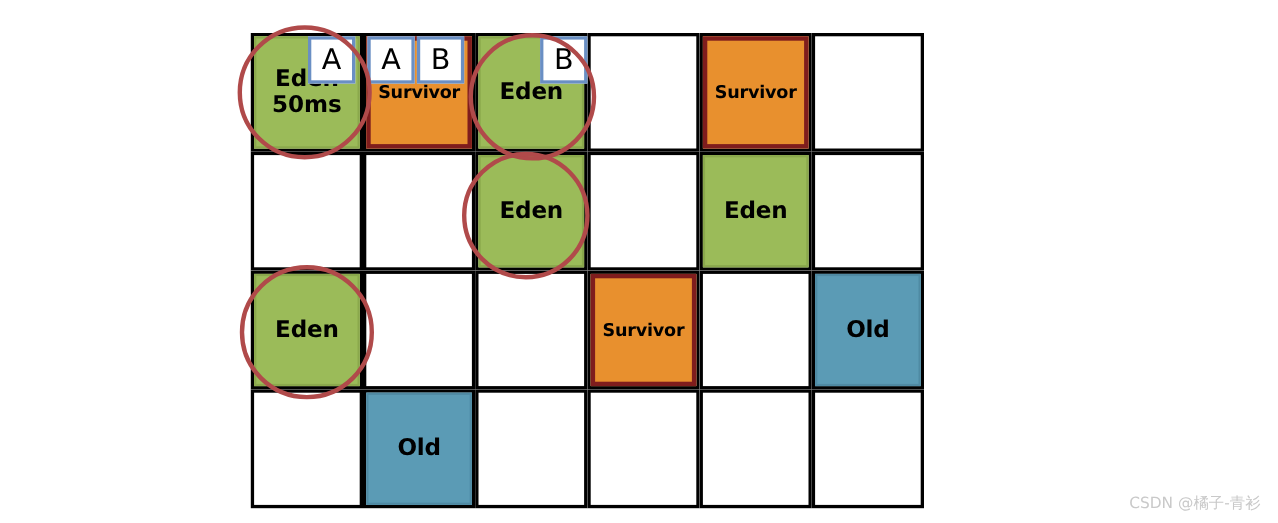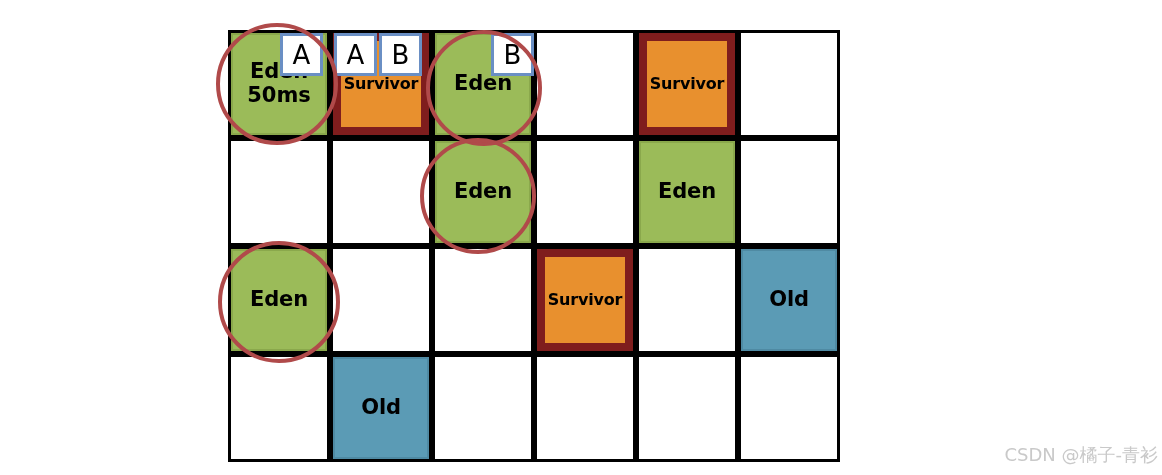--- a/index.html
+++ b/index.html
@@ -45,21 +45,21 @@
     flex-direction: column;
     align-items: center;
     justify-content: center;
     color: #000000;
     font-weight: bold;
     line-height: 1.12;
     text-align: center;
     z-index: 3;
   }
   .region.eden   { background: #9BBB59; border: 2px solid #8AA84C; }
-  .region.survivor { background: #E8902E; border: 8px solid #7f1d1d; }
+  .region.survivor { background: #E8902E; border: 4px solid #7f1d1d; }
   .region.old    { background: #5B9BB5; border: 2px solid #4F8AA3; justify-content: center; }
 
   .region .rlabel  { font-size: 21px; letter-spacing: -0.2px; }
   .region .rlabel.small { font-size: 16px; }
   .region .rsub    { font-size: 21px; }
 
   
   .token {
     position: absolute;
     box-sizing: border-box;
@@ -81,24 +81,24 @@
     border: 4px solid #B04A4A;
     border-radius: 50%;
     background: transparent;
     z-index: 8;
     pointer-events: none;
   }
 
   
   #watermark {
     position: absolute;
-    right: 4px;
+    right: 16px;
     bottom: 8px;
     color: #C9C9C9;
-    font-size: 18px;
+    font-size: 14px;
     font-family: "DejaVu Sans", "Liberation Sans", sans-serif;
     white-space: nowrap;
     z-index: 20;
   }
 </style>
 </head>
 <body>
 
 <div id="stage">
 

